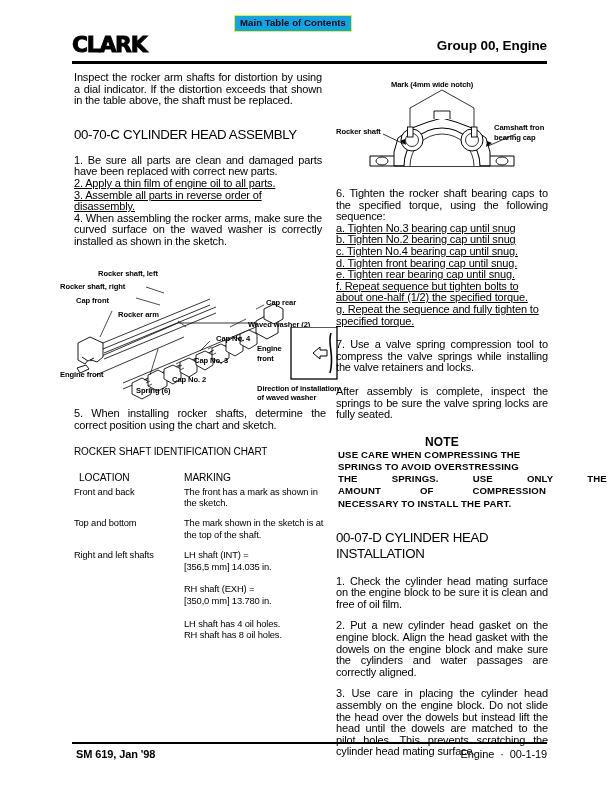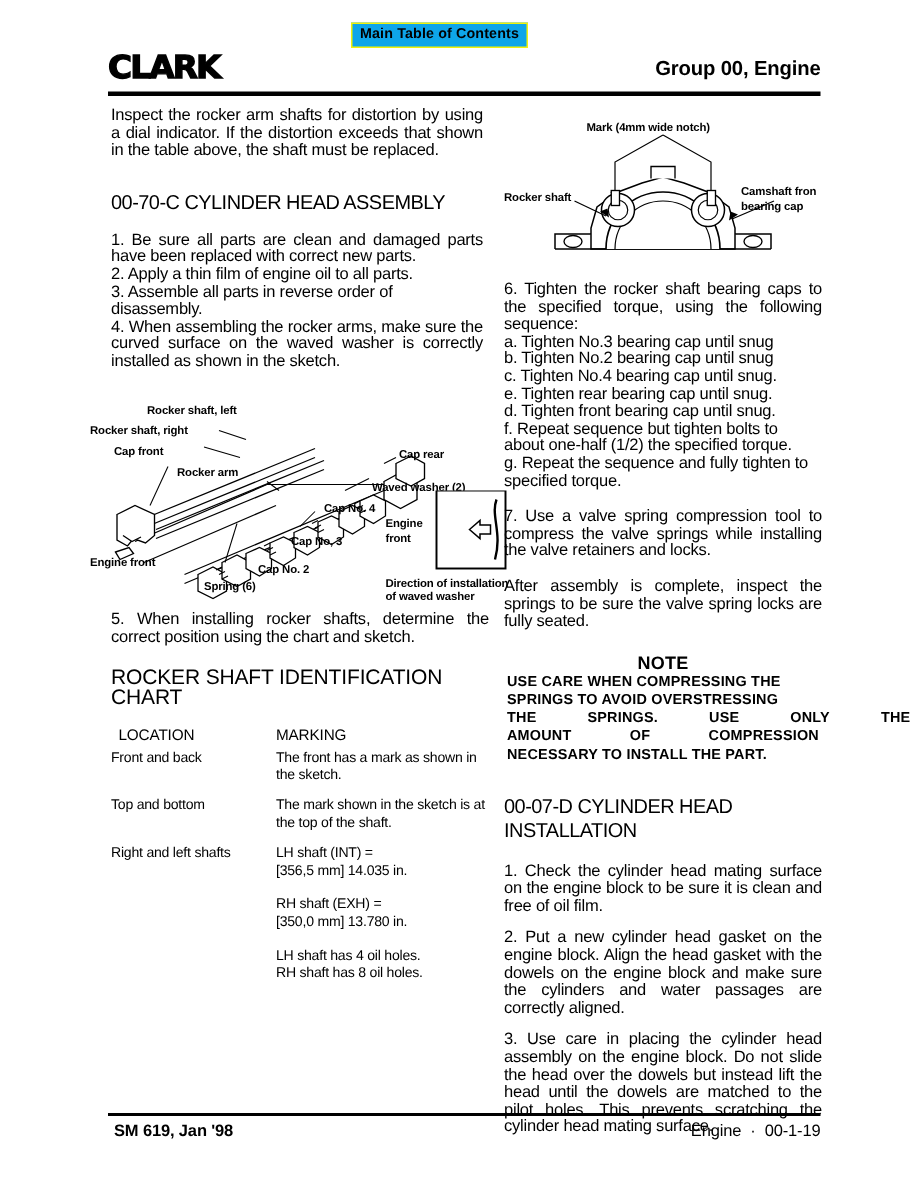--- a/index.html
+++ b/index.html
@@ -105,37 +105,37 @@
     width: 212px;
   }
 
   p.body {
     margin: 0 0 0 0;
     font-size: 11px;
     line-height: 11.6px;
     text-align: justify;
     letter-spacing: -0.15px;
   }
-  p.body.nj { text-align: left; }
+  p.body.nj { text-align: left; text-decoration: underline; }
   .gap10 { height: 10px; }
   .gap12 { height: 12px; }
   .gap14 { height: 14px; }
   .gap20 { height: 20px; }
 
   h2.section {
     margin: 0;
     font-size: 13.3px;
     font-weight: normal;
     letter-spacing: -0.35px;
     line-height: 16px;
   }
 
   
   .chart-title {
-    font-size: 14px;
+    font-size: 10px;
     letter-spacing: -0.1px;
     line-height: 13px;
   }
   table.idchart {
     border-collapse: collapse;
     width: 100%;
     font-size: 9.4px;
     line-height: 11.4px;
   }
   table.idchart th {
@@ -393,22 +393,22 @@
     <text class="lbl" x="158" y="52">Camshaft fron</text>
     <text class="lbl" x="158" y="62">bearing cap</text>
   </svg>
 </div>
 
 <div class="col-right" style="top:188px;">
   <p class="body">6. Tighten the rocker shaft bearing caps to the specified torque, using the following sequence:</p>
   <p class="body nj">a. Tighten No.3 bearing cap until snug</p>
   <p class="body nj">b. Tighten No.2 bearing cap until snug</p>
   <p class="body nj">c. Tighten No.4 bearing cap until snug.</p>
+  <p class="body nj">d. Tighten front bearing cap until snug.</p>
   <p class="body nj">e. Tighten rear bearing cap until snug.</p>
-  <p class="body nj">d. Tighten front bearing cap until snug.</p>
   <p class="body nj">f. Repeat sequence but tighten bolts to about one-half (1/2)  the specified torque.</p>
   <p class="body nj">g. Repeat the sequence and fully tighten to specified torque.</p>
   <div class="gap12"></div>
   <p class="body">7. Use a valve spring compression tool to compress the valve springs while installing the valve retainers and locks.</p>
   <div class="gap12"></div>
   <p class="body">After assembly is complete, inspect the springs to be sure the valve spring locks are fully seated.</p>
   <div class="gap14"></div>
 
   <div class="note-title">NOTE</div>
   <div class="note-body">

